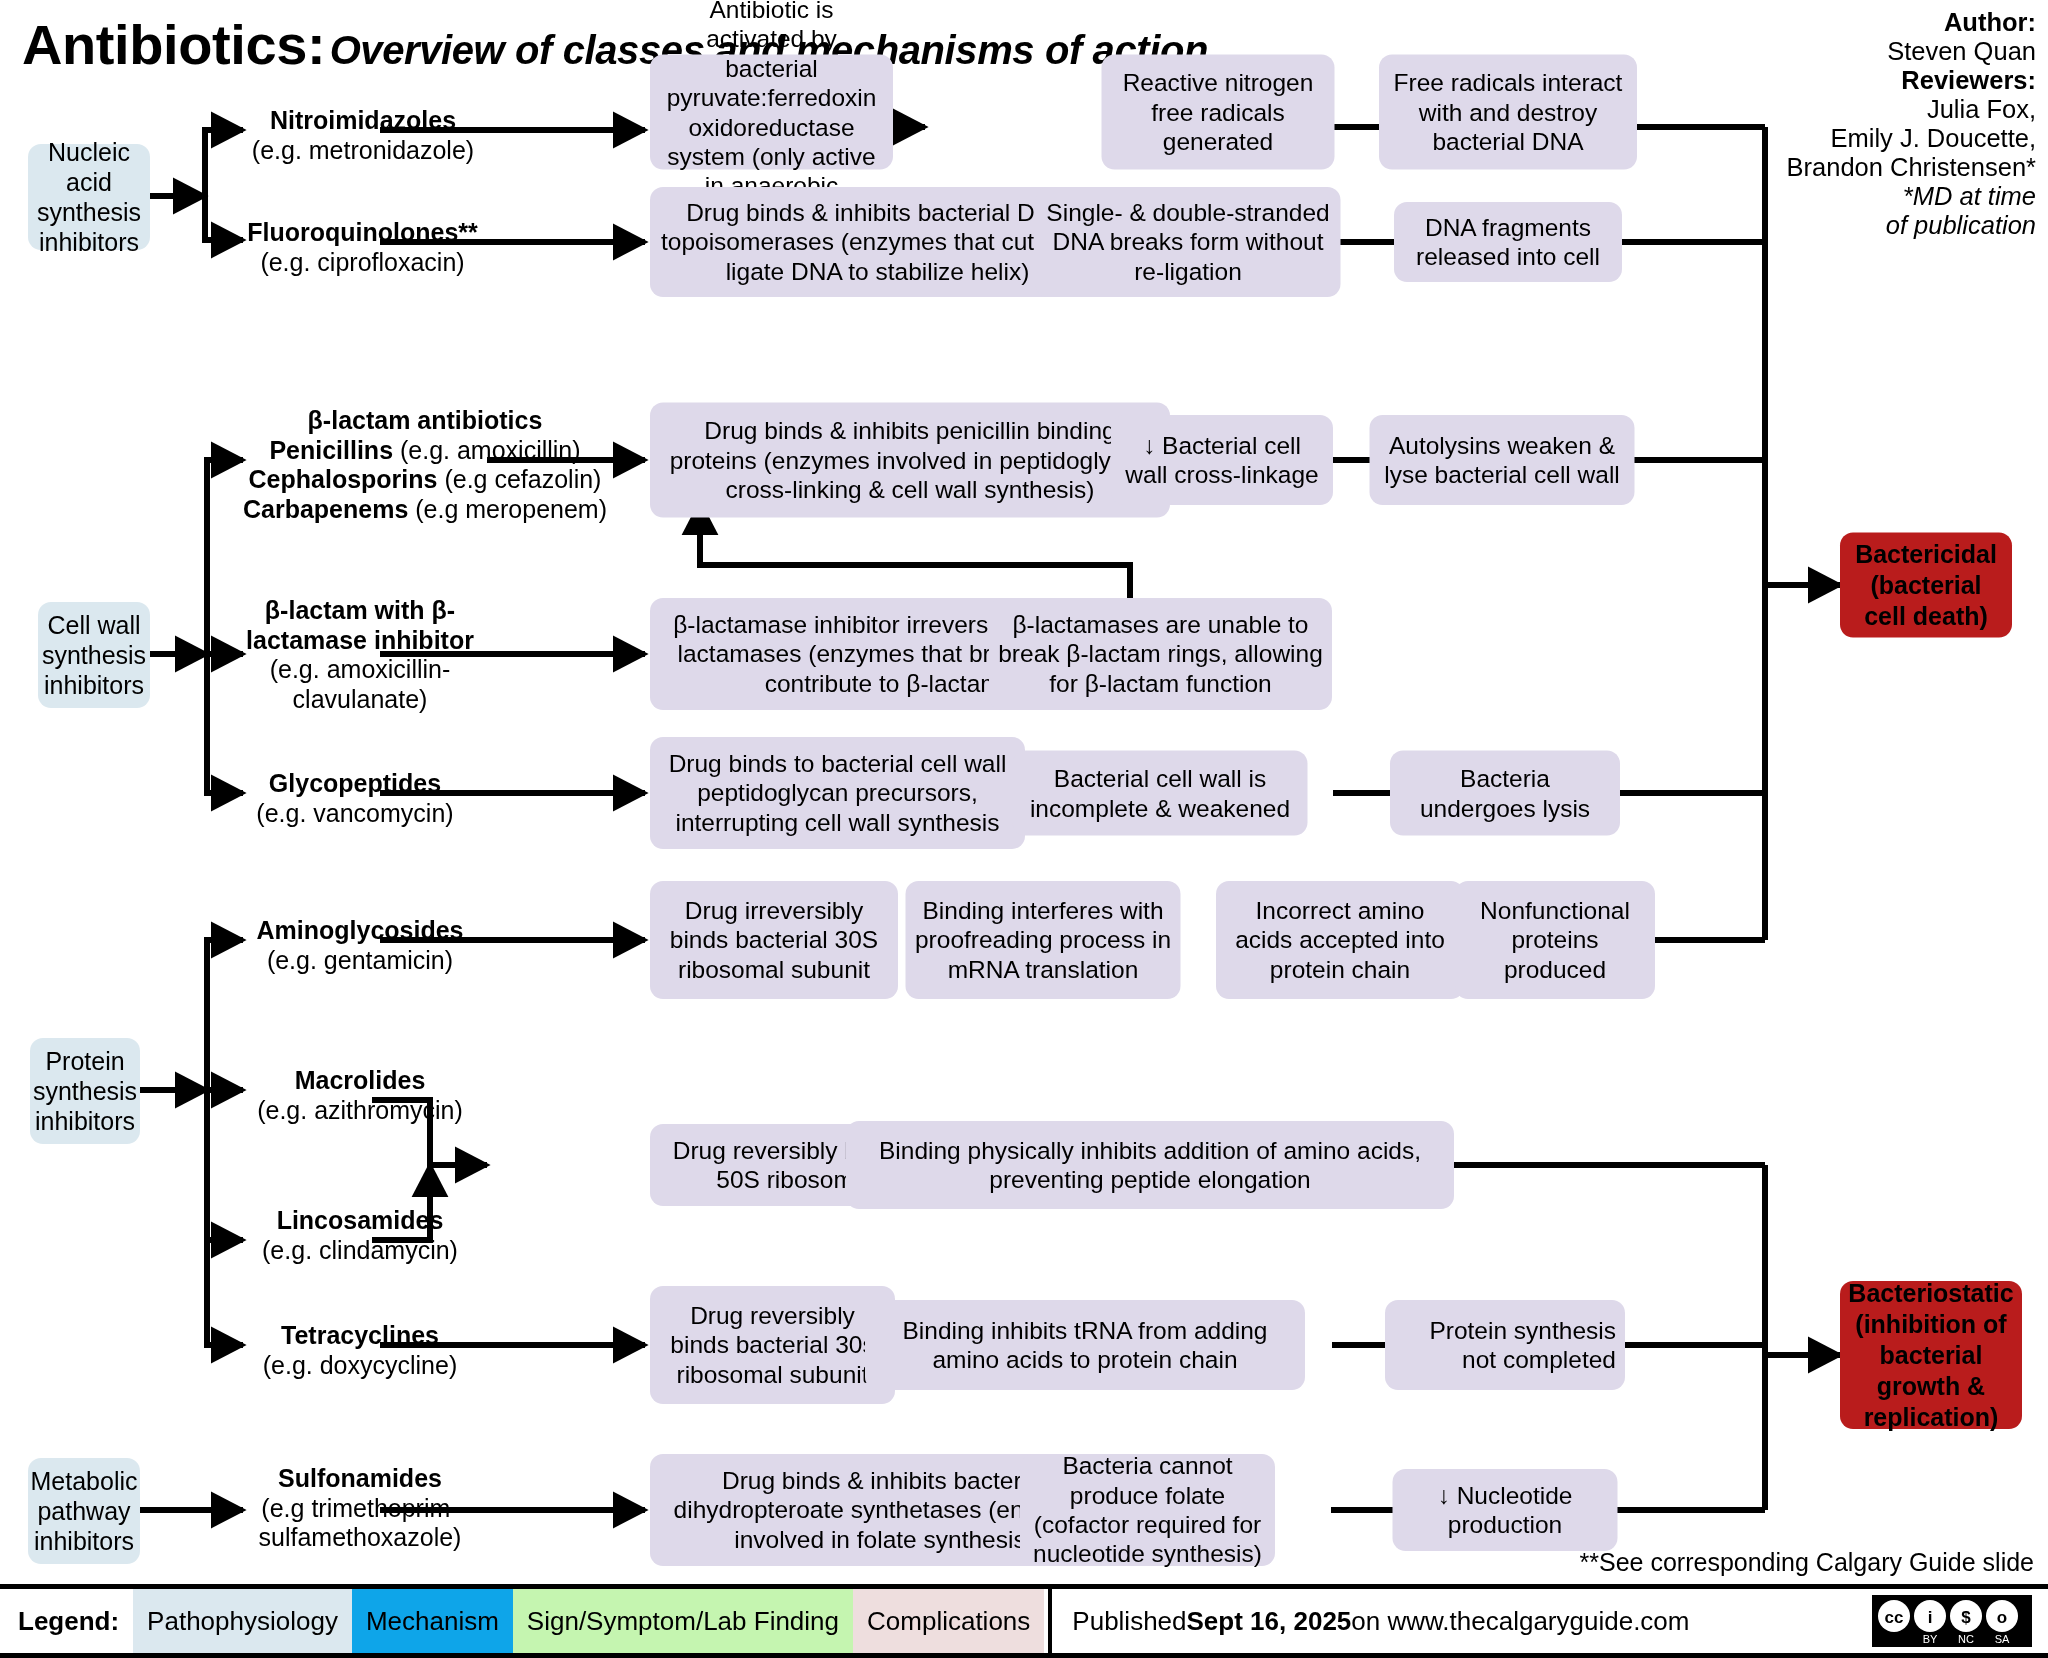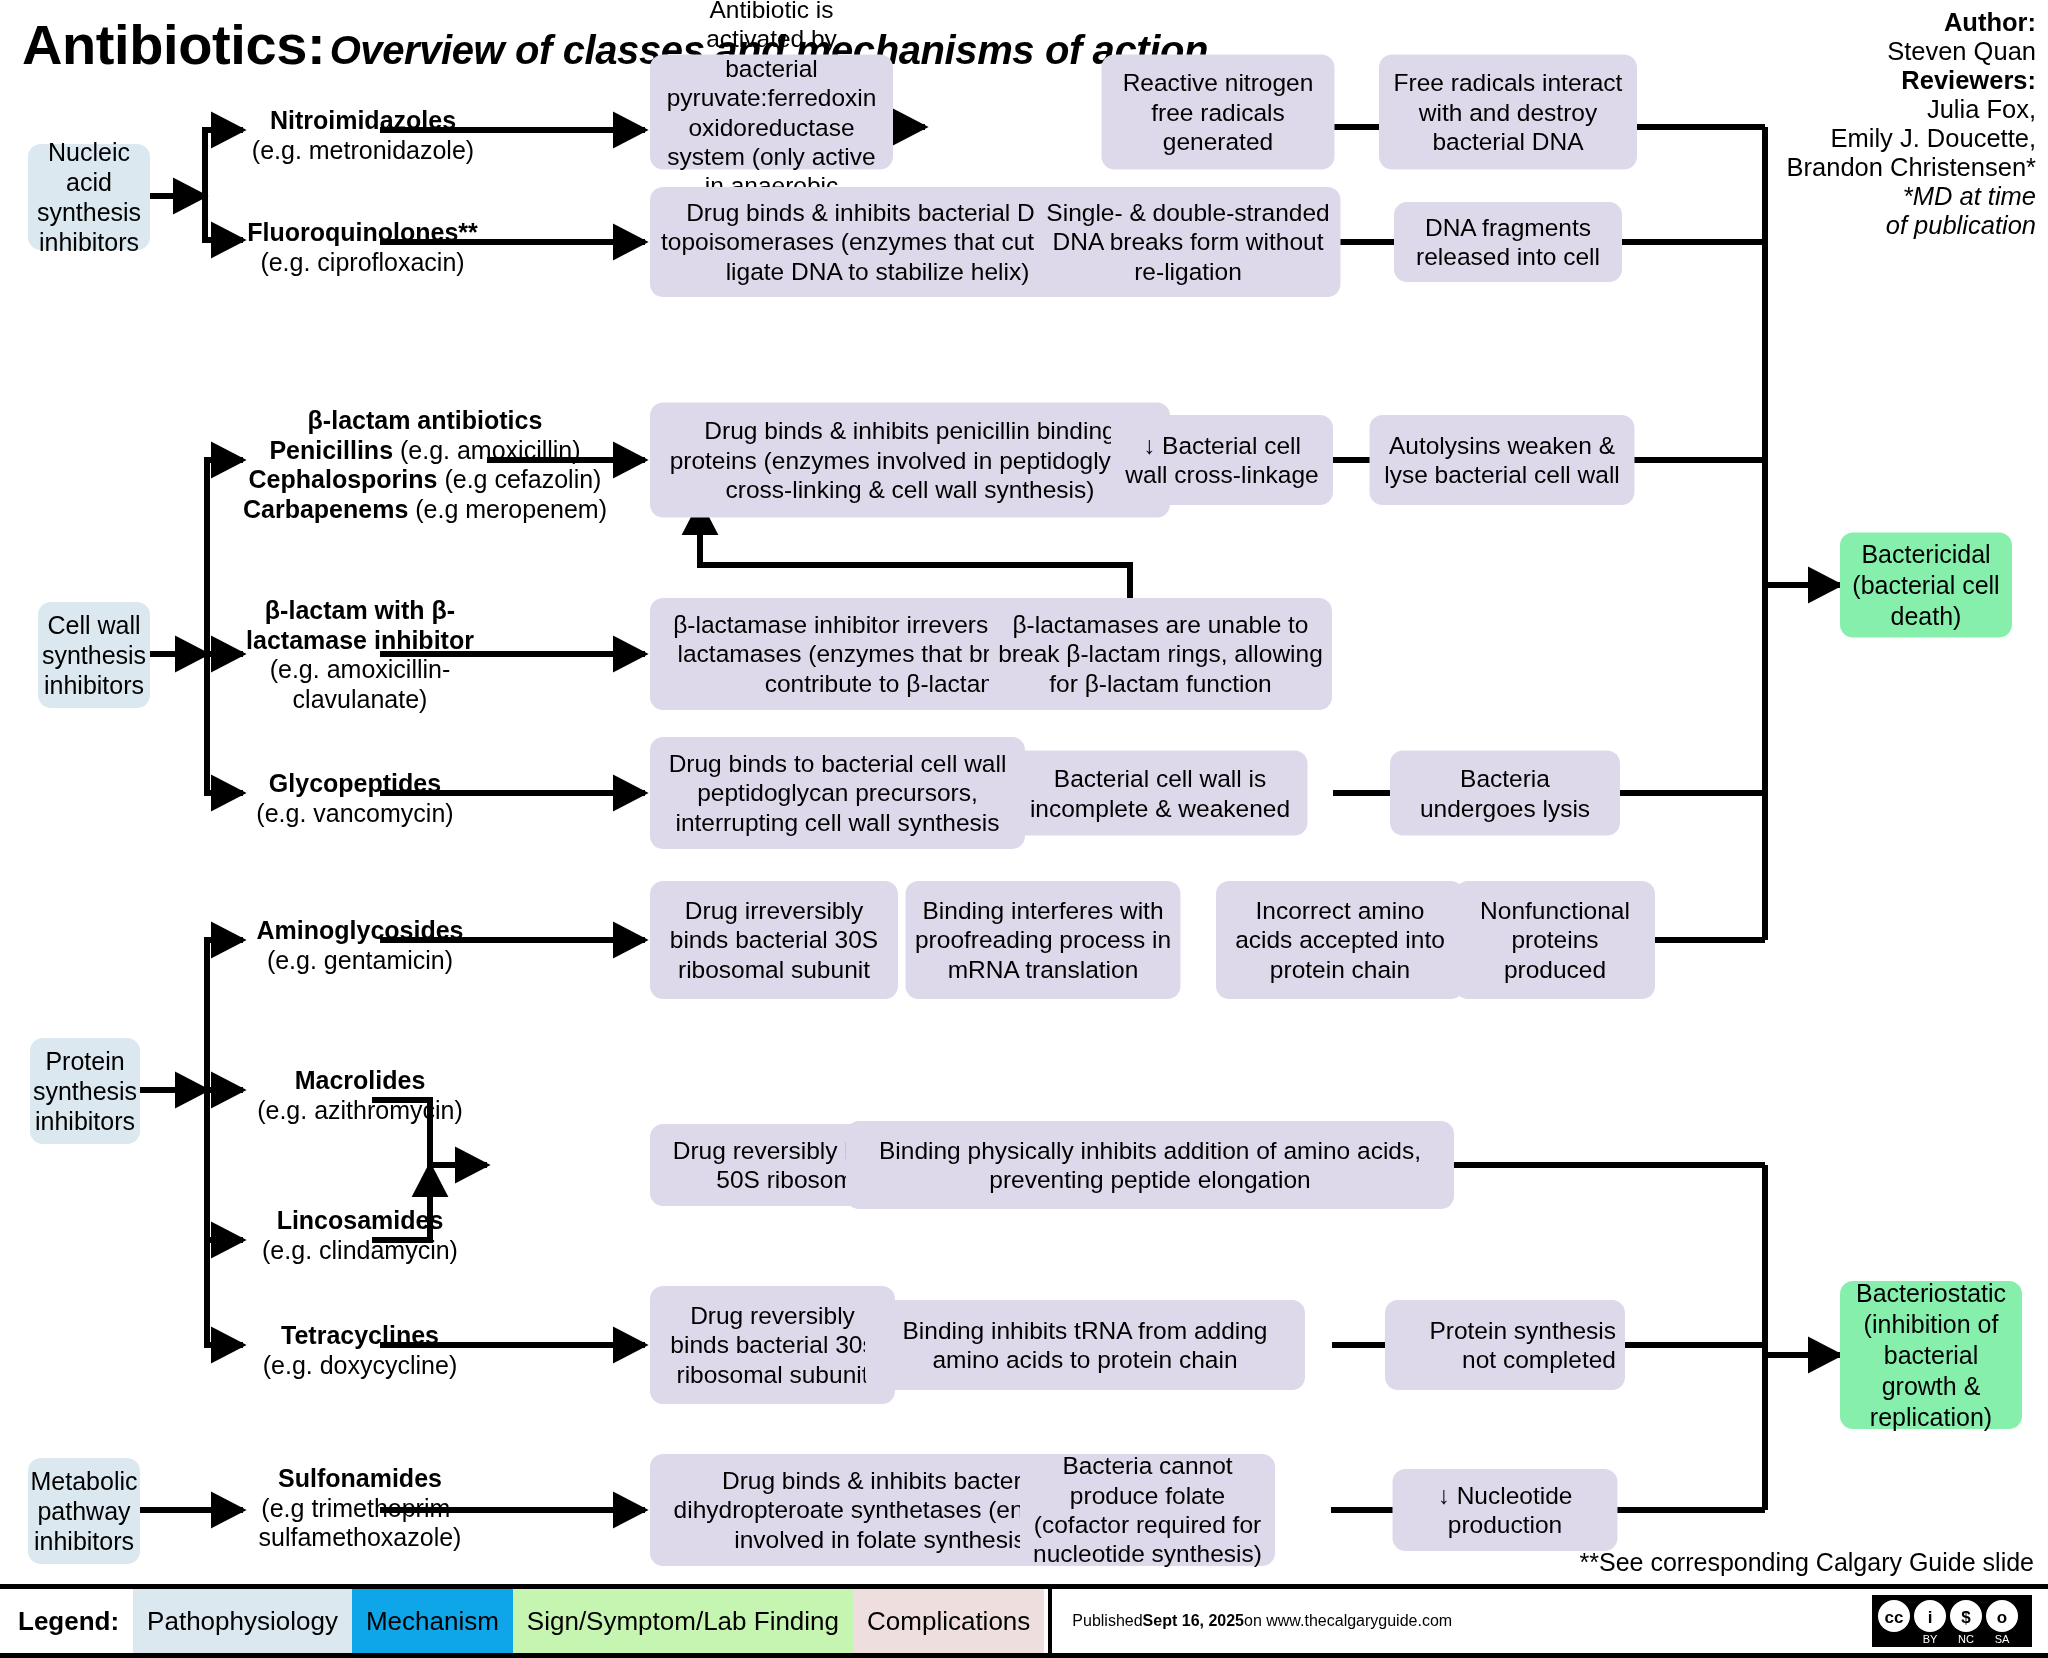--- a/index.html
+++ b/index.html
@@ -21,41 +21,41 @@
            font-size:25.5px;line-height:1.135;}
   .authors b{font-weight:bold;}
   .authors .ital{font-style:italic;}
 
   
   .node{position:absolute;box-sizing:border-box;display:flex;
         align-items:center;justify-content:center;text-align:center;
         border-radius:13px;padding:4px 9px;line-height:1.2;}
   .mech{background:#ded9ea;font-size:24.5px;}
   .patho{background:#dbe8ef;font-size:25px;}
-  .sign{background:#86efac;font-size:25px;font-weight:normal;line-height:1.24;}
+  .sign{background:#b91c1c;font-size:25px;font-weight:bold;line-height:1.24;}
 
   
   .cls{position:absolute;text-align:center;font-size:25px;line-height:1.18;}
   .cls b{font-weight:bold;}
 
   .footnote{position:absolute;font-size:25px;}
 
   
   .legendbar{position:absolute;left:0;bottom:0;width:2048px;height:64px;
              border-top:5px solid #000;border-bottom:5px solid #000;
              display:flex;align-items:stretch;background:#fff;}
   .legendbar .lg-label{display:flex;align-items:center;padding:0 14px 0 18px;
              font-size:26px;font-weight:bold;white-space:nowrap;}
   .legendbar .chip{display:flex;align-items:center;justify-content:center;
              padding:0 14px;font-size:26px;white-space:nowrap;}
   .chip.c-patho{background:#dbe8ef;}
   .chip.c-mech{background:#0ea5e9;}
   .chip.c-sign{background:#c5f5b0;}
   .chip.c-comp{background:#eedede;}
-  .legendbar .pub{display:flex;align-items:center;padding:0 20px;font-size:16px;
+  .legendbar .pub{display:flex;align-items:center;padding:0 20px;font-size:26px;
              white-space:nowrap;border-left:4px solid #000;margin-left:4px;}
   .legendbar .pub b{font-weight:bold;}
   .legendbar .spacer{flex:1;}
   .cc{display:flex;align-items:center;padding-right:16px;}
   .cc svg{display:block;}
 </style>
 </head>
 <body>
 
 <div id="stage">

